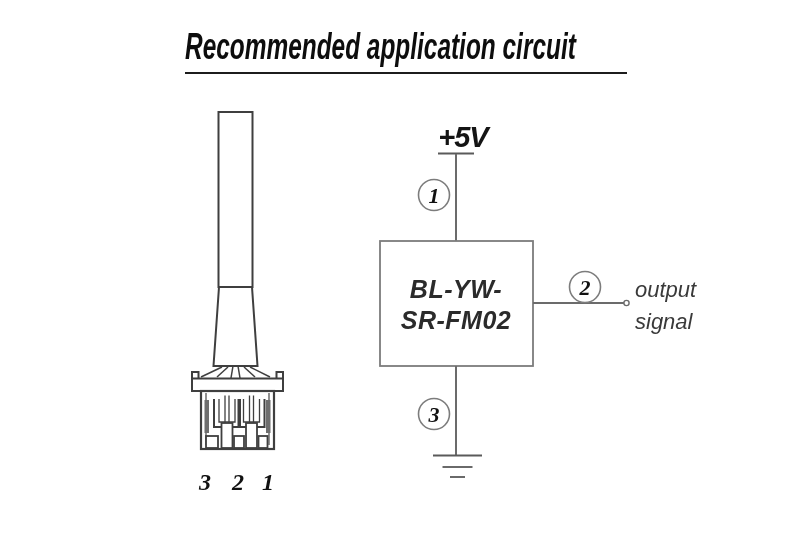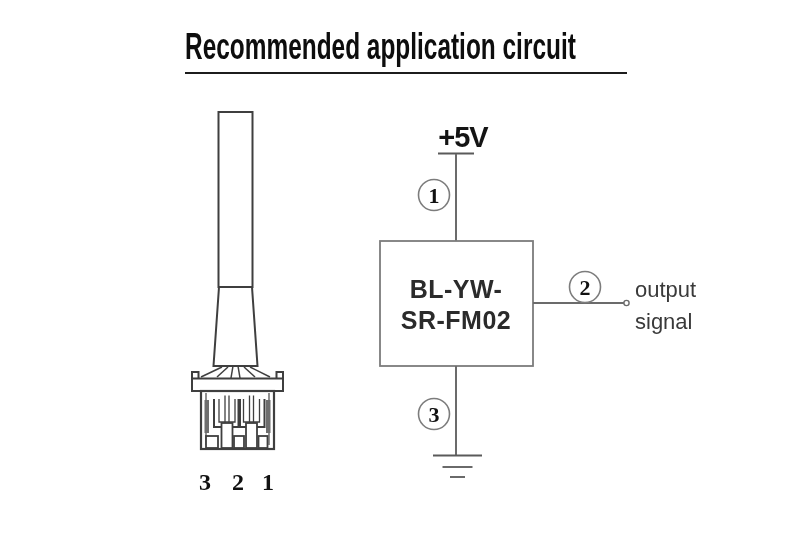--- a/index.html
+++ b/index.html
@@ -7,20 +7,21 @@
     padding: 0;
     background: #ffffff;
   }
   #stage {
     position: relative;
     width: 790px;
     height: 535px;
     background: #ffffff;
     overflow: hidden;
     font-family: "Liberation Sans", sans-serif;
+    font-style: italic;
   }
   #page-title {
     position: absolute;
     left: 185px;
     top: 28px;
     margin: 0;
     font-family: "Liberation Sans", sans-serif;
     font-weight: 700;
     font-size: 37px;
     line-height: 1.0;

